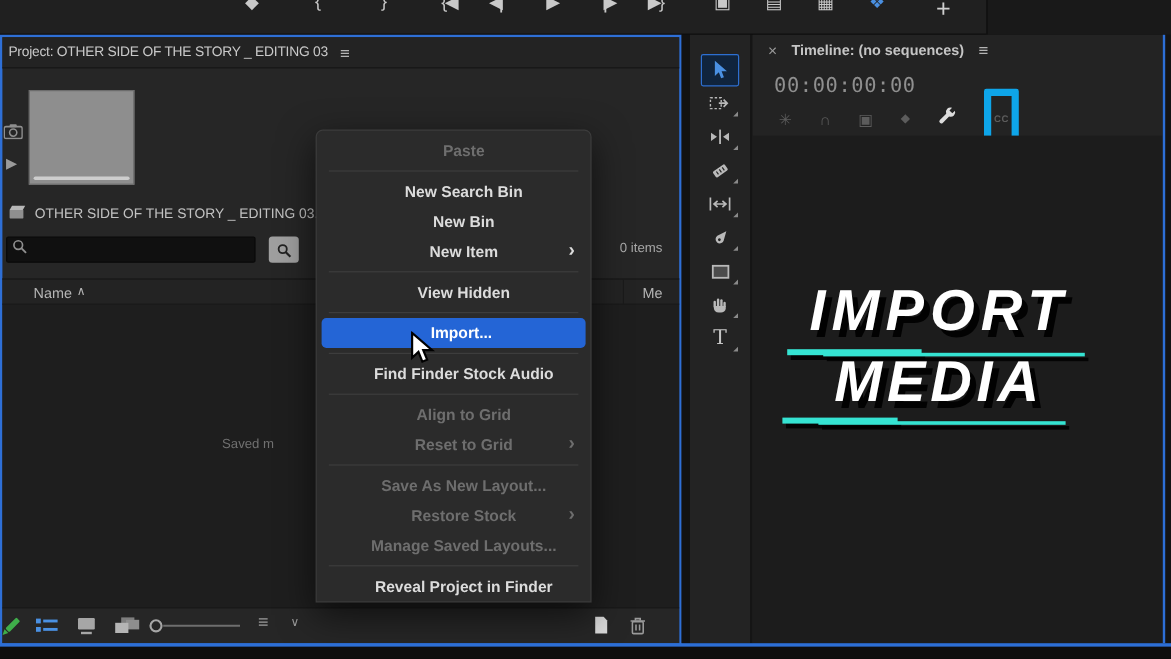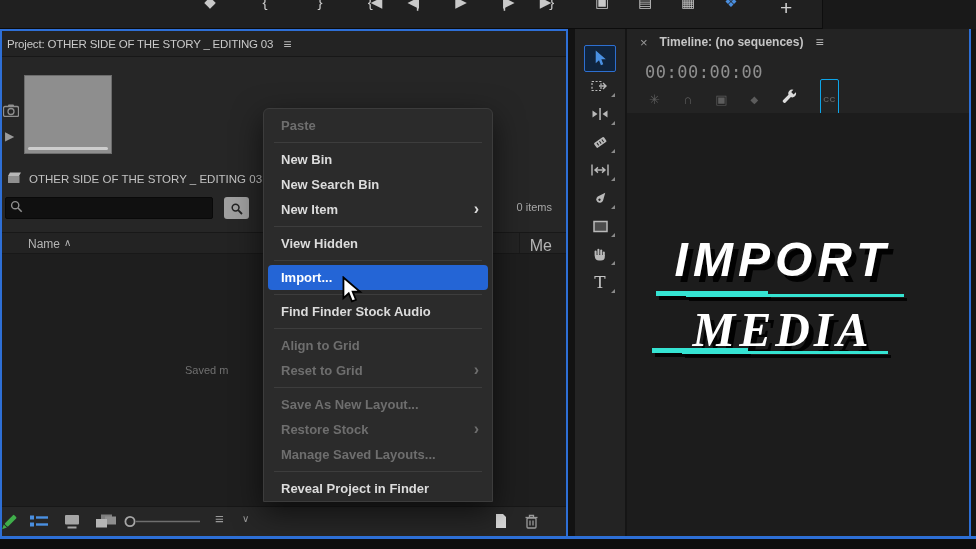--- a/index.html
+++ b/index.html
@@ -32,21 +32,21 @@
   .pp-item-row { position:absolute; left:5px; top:139px; display:flex; align-items:center; gap:7px; width:560px; overflow:hidden; }
   .pp-item-label { font-size:11.5px; color:#c2c2c2; white-space:nowrap; }
   .pp-search-row { position:absolute; left:0; top:165px; width:100%; height:26px; }
   .search-box { position:absolute; left:3px; top:1px; width:208px; height:22px; background:#101010; border:1px solid #090909; border-radius:2px; display:flex; align-items:center; padding-left:4px; }
   .search-input { background:transparent; border:none; outline:none; color:#ddd; font-size:11px; width:180px; }
   .searchbin-btn { position:absolute; left:222px; top:1px; width:25px; height:22px; background:#9f9f9f; border-radius:3px; display:flex; align-items:center; justify-content:center; }
   .items-count { position:absolute; right:14px; top:5px; font-size:11px; color:#a8a8a8; }
   .pp-colhdr { position:absolute; left:0; top:201px; width:100%; height:22px; background:#232323; border-top:1px solid #181818; border-bottom:1px solid #181818; }
   .col-name { position:absolute; left:26px; top:4px; font-size:12px; color:#b5b5b5; }
   .col-sort { position:absolute; left:62px; top:4px; font-size:10px; color:#b5b5b5; }
-  .col-media { position:absolute; right:14px; top:4px; font-size:16px; color:#b5b5b5; }
+  .col-media { position:absolute; right:14px; top:4px; font-size:12px; color:#b5b5b5; }
   .col-div { position:absolute; right:46px; top:0; width:1px; height:100%; background:#1a1a1a; }
   .pp-list { position:absolute; left:0; top:223px; width:100%; height:252px; background:#1e1e1e; }
   .pp-hint { position:absolute; left:183px; top:110px; font-size:11px; color:#707070; }
   .pp-footer { position:absolute; left:0; bottom:0; width:100%; height:30px; background:#262626; border-top:1px solid #171717; }
   .f-ic { position:absolute; top:6px; }
   .f-pencil { left:-5px; }
   .f-list { left:27px; }
   .f-iconview { left:61px; }
   .f-freeform { left:91px; }
   .f-slider { left:122px; top:7px; }
@@ -63,33 +63,33 @@
   .tool-active-box { width:32px; height:27px; background:#10243d; border:1px solid #2d6fd1; border-radius:2px; display:flex; align-items:center; justify-content:center; }
   .type-glyph { font-family:"DejaVu Serif", serif; font-size:17px; color:#c4c4c4; }
   
   .timeline-panel { position:absolute; left:627px; top:29px; width:342px; height:507px; background:#232323; }
   .tl-tab { position:absolute; left:0; top:0; width:100%; height:26px; display:flex; align-items:center; gap:12px; padding-left:13px; }
   .tl-close { font-size:13px; color:#9a9a9a; }
   .tl-title { font-size:12px; color:#c5c5c5; font-weight:bold; }
   .tl-timecode { position:absolute; left:18px; top:33px; font-family:"DejaVu Sans Mono", monospace; font-size:17px; color:#8f8f8f; letter-spacing:0.5px; }
   .tl-toolbar { position:absolute; left:0; top:59px; width:100%; height:22px; display:flex; align-items:center; gap:23px; padding-left:22px; }
   .tl-ic { color:#5c5c5c; font-size:13px; }
-  .cc-badge { font-size:8px; color:#5c5c5c; border:1px solid #0ea5e9; border-radius:2px; padding:15px 2px; font-weight:bold; letter-spacing:0.5px; }
+  .cc-badge { font-size:8px; color:#5c5c5c; border:6px solid #0ea5e9; border-radius:2px; padding:15px 2px; font-weight:bold; letter-spacing:0.5px; }
   .tl-empty { position:absolute; left:0; top:84px; width:100%; height:423px; background:#1c1c1c; }
   
   .overlay { position:absolute; left:640px; top:236px; width:285px; text-align:center; z-index:20; pointer-events:none; }
   .ov-line { font-size:48px; font-weight:bold; font-style:italic; color:#ffffff; letter-spacing:5px;
     text-shadow:5px 6px 0 rgba(0,0,0,0.92); line-height:1.0; white-space:nowrap; }
-  .ov-line2 { margin-top:22px; letter-spacing:4px;font-family:Liberation Serif, serif; }
+  .ov-line2 { margin-top:11px; letter-spacing:4px; }
   .ul-bar { position:absolute; z-index:21; box-shadow:3px 4px 0 rgba(0,0,0,0.85); }
   
   .ctx-menu { position:absolute; left:263px; top:108px; width:230px; background:#2b2b2b;
     border:1px solid #3c3c3c; border-radius:6px 6px 0 0; padding-top:4px; z-index:50;
     box-shadow:0 10px 30px rgba(0,0,0,0.6); }
-  .mi { position:relative; height:25px; line-height:25px; padding-left:17px; font-size:13px; font-weight:600; color:#dcdcdc; white-space:nowrap; }
+  .mi { position:relative; height:25px; line-height:25px; padding-left:17px; font-size:13px; font-weight:600; color:#dcdcdc; white-space:nowrap;text-align:center; }
   .mi.disabled { color:#6e6e6e; }
   .mi.hl { background:#2465d6; color:#ffffff; margin:0 4px; padding-left:13px; border-radius:4px; }
   .mi .sub { position:absolute; right:13px; top:-1px; font-size:16px; font-weight:bold; }
   .sep { height:1px; background:#3d3d3d; margin:4px 10px; }
   
   .bottom-line { position:absolute; left:0; top:536px; width:976px; height:3px; background:#2d6fd6; z-index:90; }
   .bottom-strip { position:absolute; left:0; top:539px; width:976px; height:10px; background:#0e0e0e; z-index:90; }
   .right-vline { position:absolute; left:969px; top:29px; width:2px; height:507px; background:#2d6fd6; z-index:30; }
   .cursor { position:absolute; left:341px; top:276px; z-index:80; }
 </style>
@@ -341,22 +341,22 @@
     <div class="ov-line ov-line2">MEDIA</div>
   </div>
   <div class="ul-bar" style="left:656px; top:291px; width:112px; height:5px; background:#35e3d2;"></div>
   <div class="ul-bar" style="left:686px; top:294px; width:218px; height:3px; background:#35e3d2;"></div>
   <div class="ul-bar" style="left:652px; top:348px; width:96px; height:5px; background:#35e3d2;"></div>
   <div class="ul-bar" style="left:682px; top:351px; width:206px; height:3px; background:#35e3d2;"></div>
 
   <div class="ctx-menu">
     <div class="mi disabled"><span>Paste</span></div>
     <div class="sep"></div>
+    <div class="mi"><span>New Search Bin</span></div>
     <div class="mi"><span>New Bin</span></div>
-    <div class="mi"><span>New Search Bin</span></div>
     <div class="mi"><span>New Item</span><span class="sub">›</span></div>
     <div class="sep"></div>
     <div class="mi"><span>View Hidden</span></div>
     <div class="sep"></div>
     <div class="mi hl"><span>Import...</span></div>
     <div class="sep"></div>
     <div class="mi"><span>Find Finder Stock Audio</span></div>
     <div class="sep"></div>
     <div class="mi disabled"><span>Align to Grid</span></div>
     <div class="mi disabled"><span>Reset to Grid</span><span class="sub">›</span></div>

